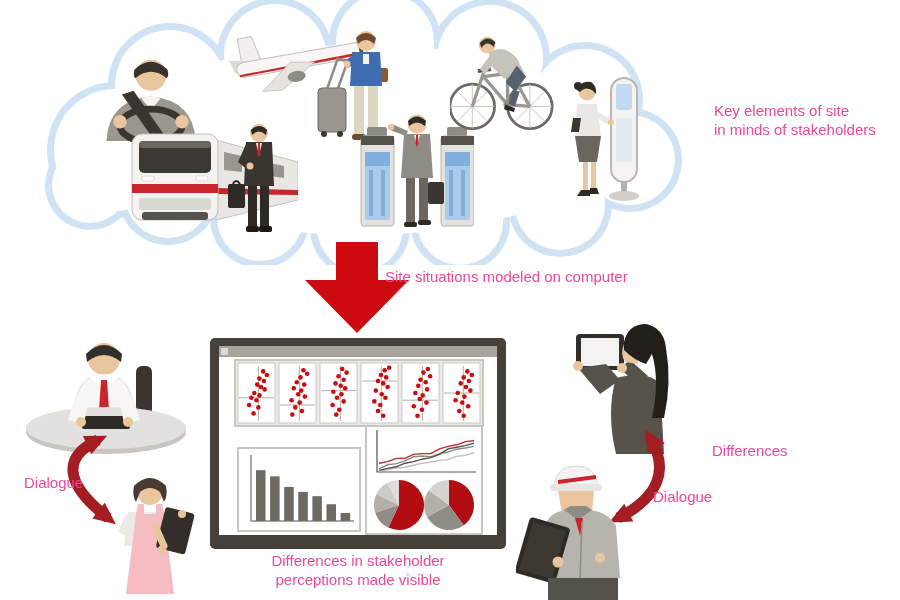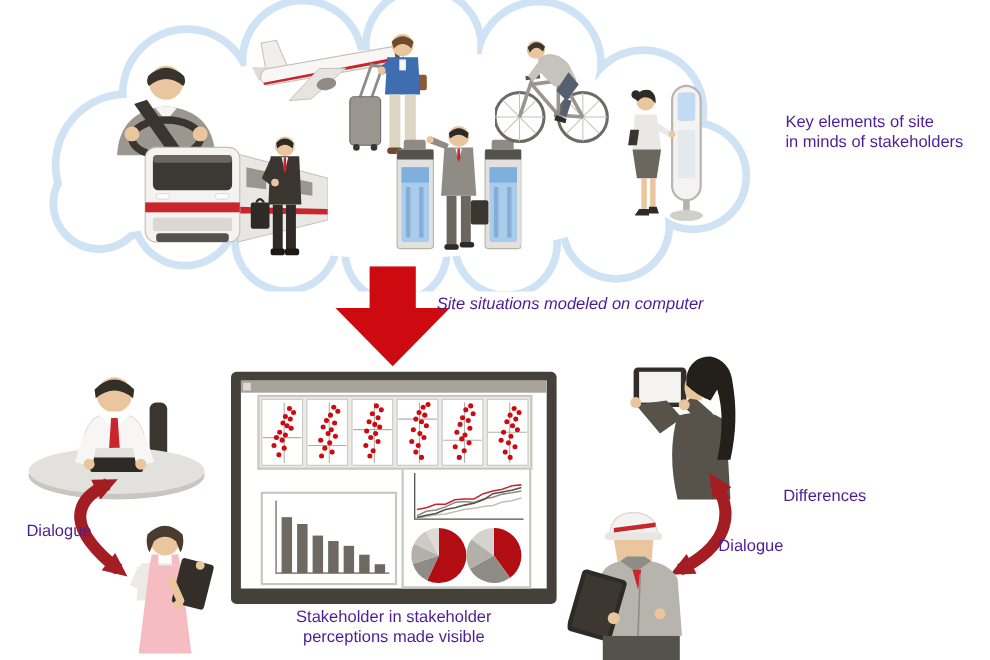--- a/index.html
+++ b/index.html
@@ -1,19 +1,19 @@
 <!DOCTYPE html>
 <html><head>
 <meta charset="utf-8">
 <style>
   html,body{margin:0;padding:0;background:#fff;}
   .canvas{position:relative;width:900px;height:600px;background:#fff;overflow:hidden;
           font-family:"Liberation Sans",sans-serif;color:#333;}
   .abs{position:absolute;}
-  .caption{position:absolute;font-size:15px;line-height:19px;white-space:pre-line;color:#4c1d95;}
+  .caption{position:absolute;font-size:15px;line-height:19px;white-space:pre-line;color:#ec4899;}
   .monitor{position:absolute;left:210px;top:338px;width:296px;height:211px;background:#45403a;
            border-radius:5px;padding:8px 9px 14px 9px;box-sizing:border-box;}
   .screen{width:100%;height:100%;background:#fff;position:relative;overflow:hidden;}
   .titlebar{height:11px;background:#a8a49c;position:relative;}
   .winbox{position:absolute;left:2px;top:2px;width:7px;height:7px;background:#dcdad6;}
   .panel{position:absolute;box-sizing:border-box;border:2px solid #c9c7c2;background:#fff;}
   .panel svg{display:block;width:100%;height:100%;}
   .scatter-strip{left:15px;top:13px;width:250px;height:68px;background:#eceae6;}
   .bar-panel{left:18px;top:101px;width:124px;height:85px;}
   .right-panel{left:146px;top:79px;width:118px;height:110px;}
@@ -210,21 +210,21 @@
     <path d="M18,116 L27,116 L27,122 L14,122 Z" fill="#2e2a25"></path>
     <path d="M27,114 L34,114 L36,120 L27,120 Z" fill="#2e2a25"></path>
   </svg>
 
   <div class="caption" style="left:714px;top:101px;width:185px;">Key elements of site
 in minds of stakeholders</div>
 
   <svg class="abs" style="left:304px;top:242px;" width="106" height="92" viewBox="0 0 106 92">
     <polygon points="32,0 74,0 74,38 105,38 53,91 1,38 32,38" fill="#cc0a10"></polygon>
   </svg>
-  <div class="caption" style="left:397px;top:267px;width:260px;font-style:italic;">Site situations modeled on computer</div>
+  <div class="caption" style="left:385px;top:267px;width:260px;">Site situations modeled on computer</div>
 
   <div class="monitor">
     <div class="screen">
       <div class="titlebar">
         <div class="winbox"></div>
       </div>
       <div class="panel scatter-strip">
           <svg viewBox="0 0 246 64" width="100%" height="100%">
             <rect x="2" y="2" width="37" height="60" fill="#fff" stroke="#c9c7c2" stroke-width="1"></rect>
             <line x1="22.35" y1="5" x2="22.35" y2="60" stroke="#b3b0aa" stroke-width="1"></line>
@@ -361,21 +361,21 @@
               <path d="M30,28 L17.9561581474571,6.092332998903423 A25,25 0 0 1 29.999999999999996,3 Z" fill="#dedcd8"></path>
               <path d="M80,28 L80,3 A25,25 0 0 1 94.69463130731182,48.22542485937369 Z" fill="#b10d12"></path>
               <path d="M80,28 L94.69463130731182,48.22542485937369 A25,25 0 0 1 58.092332998903416,40.04384185254289 Z" fill="#8f8c86"></path>
               <path d="M80,28 L58.092332998903416,40.04384185254289 A25,25 0 0 1 59.77457514062631,13.305368692688175 Z" fill="#b3b0aa"></path>
               <path d="M80,28 L59.77457514062631,13.305368692688175 A25,25 0 0 1 80,3 Z" fill="#d5d3cf"></path>
             </svg>
           </div>
       </div>
     </div>
   </div>
-  <div class="caption monitor-caption">Stakeholder in stakeholder
+  <div class="caption monitor-caption">Differences in stakeholder
 perceptions made visible</div>
 
   <svg class="abs" style="left:24px;top:332px;" width="165" height="128" viewBox="0 0 165 128">
     <rect x="112" y="34" width="16" height="64" rx="6" fill="#3a352f"></rect>
     <path d="M48,96 Q50,52 66,46 Q80,58 94,46 Q110,52 112,96 Z" fill="#f7f6f4" stroke="#dedcd8" stroke-width="1"></path>
     <circle cx="80" cy="27" r="16" fill="#e9c69e"></circle>
     <path d="M62,22 Q80,4 98,22 L97,30 Q80,16 63,30 Z" fill="#332e29"></path>
     <path d="M66,46 L80,58 L94,46 L88,42 L72,42 Z" fill="#ffffff"></path>
     <path d="M77,48 L83,48 L85,78 L80,86 L75,78 Z" fill="#c8252c"></path>
     <ellipse cx="82" cy="100" rx="80" ry="22" fill="#c9c6c1"></ellipse>

